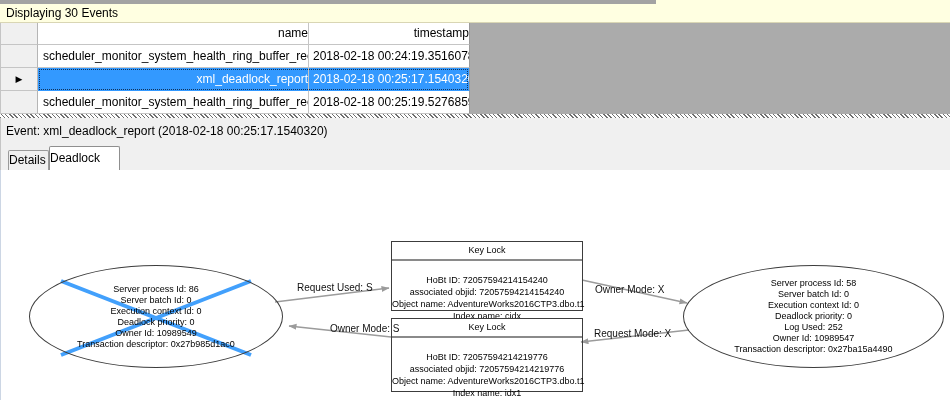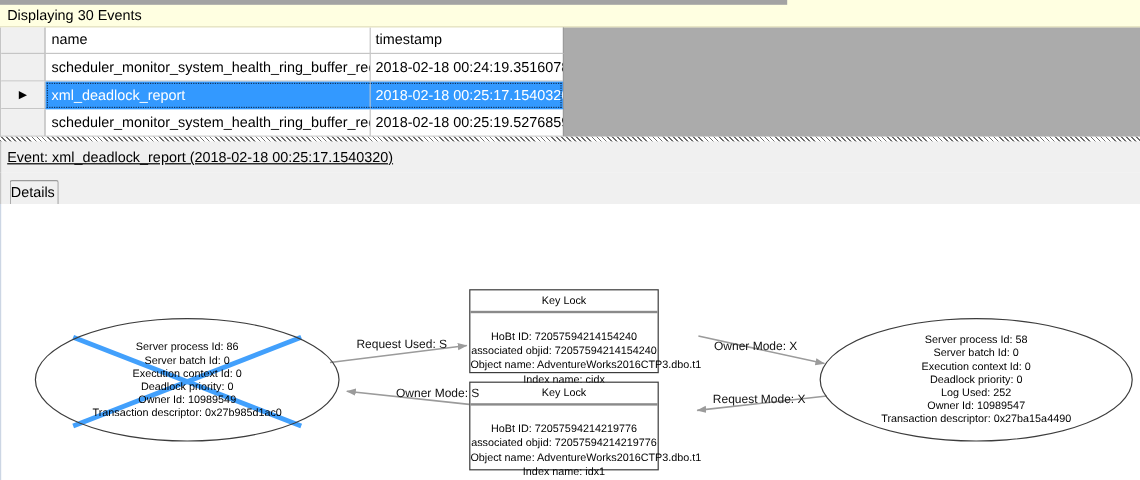--- a/index.html
+++ b/index.html
@@ -9,59 +9,59 @@
 
   
   .statusbar { position:absolute; left:0; top:0; width:950px; height:23px; background:#ffffe1;
                border-bottom:1px solid #d9d6b4; font-size:12px; line-height:20px; padding:3px 0 0 6px; }
   .topstrip  { position:absolute; left:0; top:0; width:656px; height:4px; background:#a3a3a3; }
 
   
   .grid { position:absolute; left:0; top:23px; width:469px; height:91px; background:#fff;
           border-left:1px solid #c5c5c5; }
   .grayfill { position:absolute; left:469px; top:23px; width:481px; height:91px; background:#ababab; }
-  .grow { position:absolute; left:0; width:469px; height:23px; display:flex; }
+  .grow { position:absolute; left:0; width:469px; height:23px; display:flex;text-align:right; }
   .grow .rowhdr { width:37px; background:#f0f0f0; border-right:1px solid #b5b5b5; border-bottom:1px solid #c5c5c5;
                   display:flex; align-items:center; justify-content:center; font-size:9px; color:#000; }
   .grow .cname { width:271px; border-right:1px solid #c5c5c5; border-bottom:1px solid #c5c5c5;
                  font-size:12px; line-height:22px; padding-left:5px; white-space:nowrap; overflow:hidden; }
   .grow .cts   { width:161px; border-right:1px solid #9a9a9a; border-bottom:1px solid #c5c5c5;
                  font-size:12px; line-height:22px; padding-left:4px; white-space:nowrap; overflow:hidden; }
   .grow.hdr { top:0; height:22px; }
   .grow.hdr .cname, .grow.hdr .cts { line-height:21px; }
   .grow.r0 { top:22px; } .grow.r1 { top:45px; } .grow.r2 { top:68px; }
   .grow.sel .cname, .grow.sel .cts { background:#3399ff; color:#fff; border-bottom-color:#3399ff; }
   .grow.sel .selrect { position:absolute; left:37px; top:0; width:431px; height:23px;
                        outline:1px dotted #10335c; outline-offset:-2px; pointer-events:none; }
 
   
   .splitter { position:absolute; left:0; top:114px; width:950px; height:4px; background:#f0f0f0;
               background-image:repeating-linear-gradient(45deg,#6e6e6e 0 1px,#ffffff 1px 3px); }
 
   
   .eventline { position:absolute; left:0; top:118px; width:950px; height:26px; background:#f0f0f0;
-               font-size:12px; line-height:26px; padding-left:5px; border-left:1px solid #c5c5c5;text-decoration:underline; }
+               font-size:12px; line-height:26px; padding-left:5px; border-left:1px solid #c5c5c5; }
   .tabstrip { position:absolute; left:0; top:144px; width:950px; height:26px; background:#f0f0f0;
               border-left:1px solid #c5c5c5; }
   .tab { position:absolute; text-align:left; font-size:12px; cursor:default; }
   .tab.inactive { left:7px; top:6px; width:41px; height:20px; line-height:19px; background:#f0f0f0;
                   border:1px solid #9a9a9a; border-bottom:none; border-radius:2px 2px 0 0; }
   .tab.active { left:48px; top:2px; width:71px; height:24px; line-height:23px; background:#fff;
                 border:1px solid #8f8f8f; border-bottom:none; border-radius:2px 2px 0 0; z-index:2; }
 
   
   .graph { position:absolute; left:0; top:170px; width:950px; height:230px; background:#fff;
            border-left:1px solid #ccd6e4; }
   .graph svg { position:absolute; left:0; top:0; }
   .pnode { position:absolute; border:1px solid #3c3c3c; border-radius:50%;
            display:flex; flex-direction:column; justify-content:center; text-align:center; }
   .pnode .nline { font-size:9px; line-height:11px; white-space:nowrap; }
   .pnode.left  { left:28px;  top:95px; width:254px; height:103px; }
   .pnode.right { left:682px; top:95px; width:261px; height:103px; }
-  .lockbox { position:absolute; left:390px; width:158px; border:1px solid #3c3c3c; background:transparent; }
+  .lockbox { position:absolute; left:390px; width:192px; border:1px solid #3c3c3c; background:transparent; }
   .lockbox.top { top:71px; height:70px; } .lockbox.bot { top:148px; height:74px; }
   .lockbox .ltitle { font-size:9px; line-height:17px; text-align:center; border-bottom:2px solid #8a8a8a; }
   .lockbox .lbody { padding-top:13px; text-align:center; }
   .lockbox .nline { font-size:9px; line-height:12px; white-space:nowrap; }
   .elabel { position:absolute; font-size:10px; white-space:nowrap; color:#111; }
   .elabel.reqS { left:296px; top:112px; } .elabel.ownS { left:301px; top:153px;margin-left:28px; }
   .elabel.ownX { left:594px; top:114px; } .elabel.reqX { left:593px; top:158px; }
 </style>
 </head>
 <body>
@@ -101,20 +101,21 @@
   </div>
 
   <div class="splitter"></div>
 
   <div class="eventline">
     <span>Event: xml_deadlock_report (2018-02-18 00:25:17.1540320)</span>
   </div>
 
   <div class="tabstrip">
     <div class="tab inactive">Details</div>
+    <div class="tab active">Deadlock</div>
   </div>
 
   <div class="graph">
     <svg width="950" height="230" viewBox="0 0 950 230">
       <defs>
         <marker id="arrow" markerWidth="9" markerHeight="8" refX="7.5" refY="3" orient="auto" markerUnits="userSpaceOnUse">
           <path d="M0,0 L8,3 L0,6 z" fill="#9b9b9b"></path>
         </marker>
       </defs>
 

